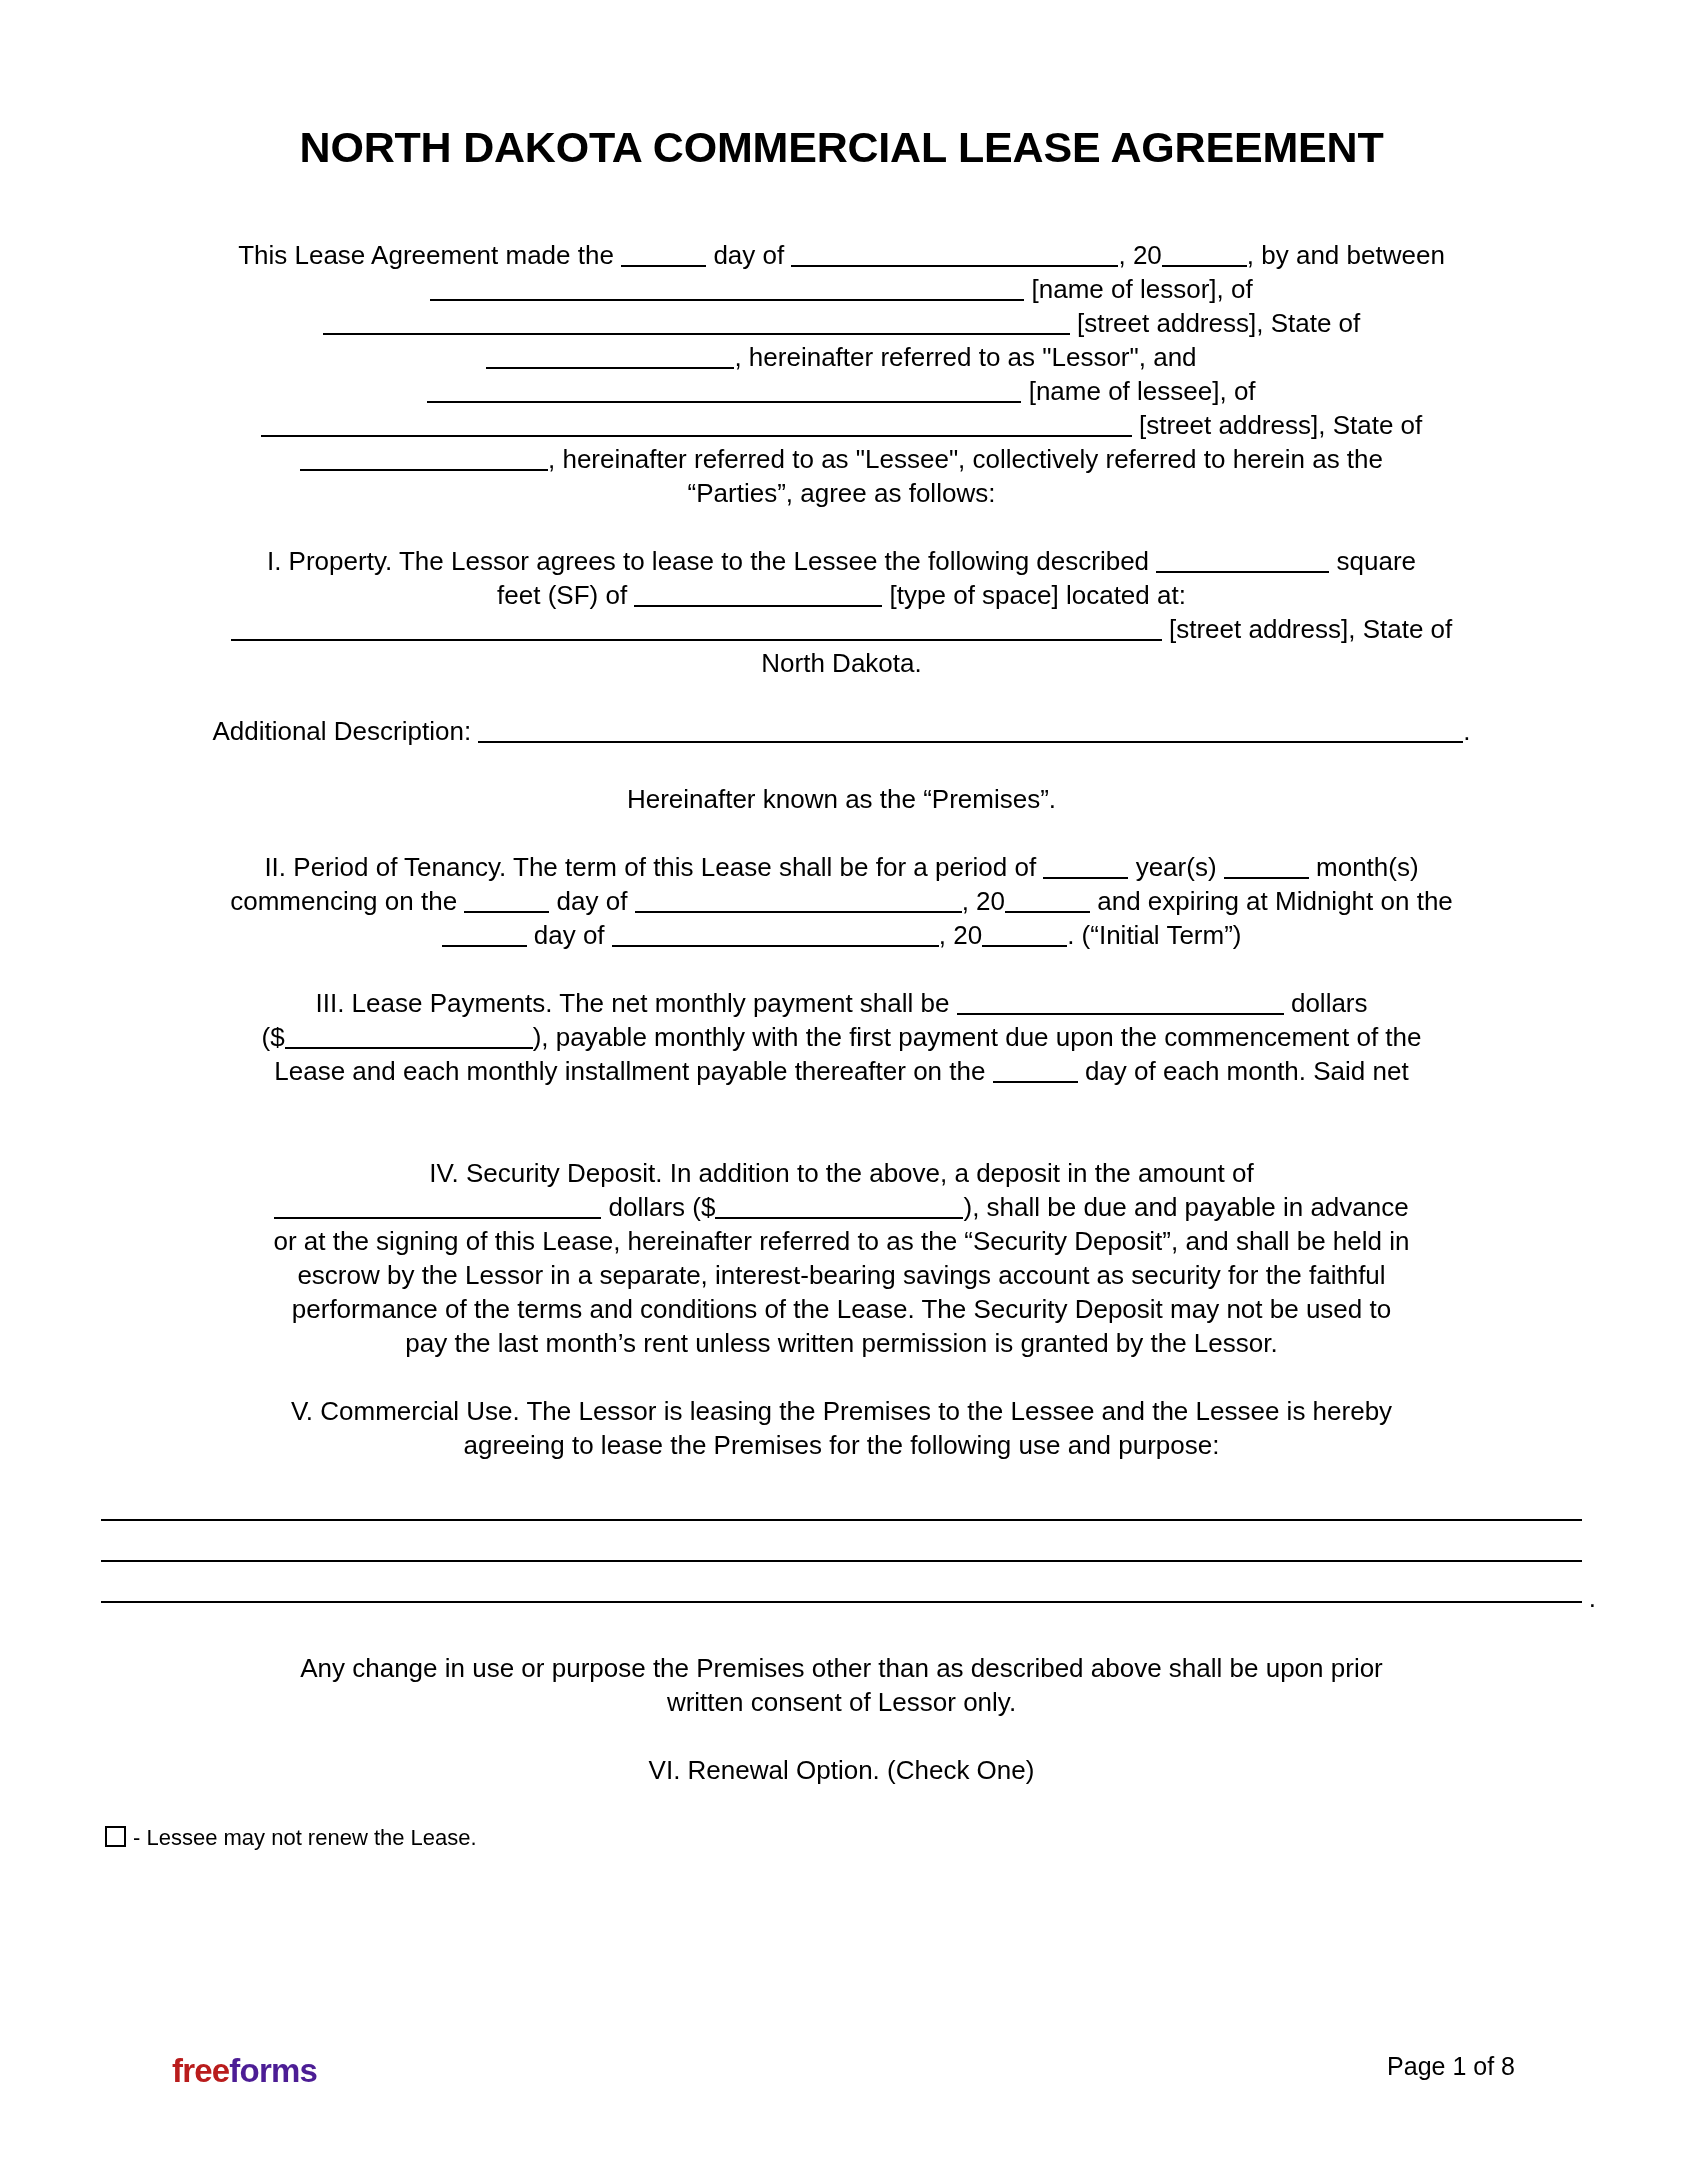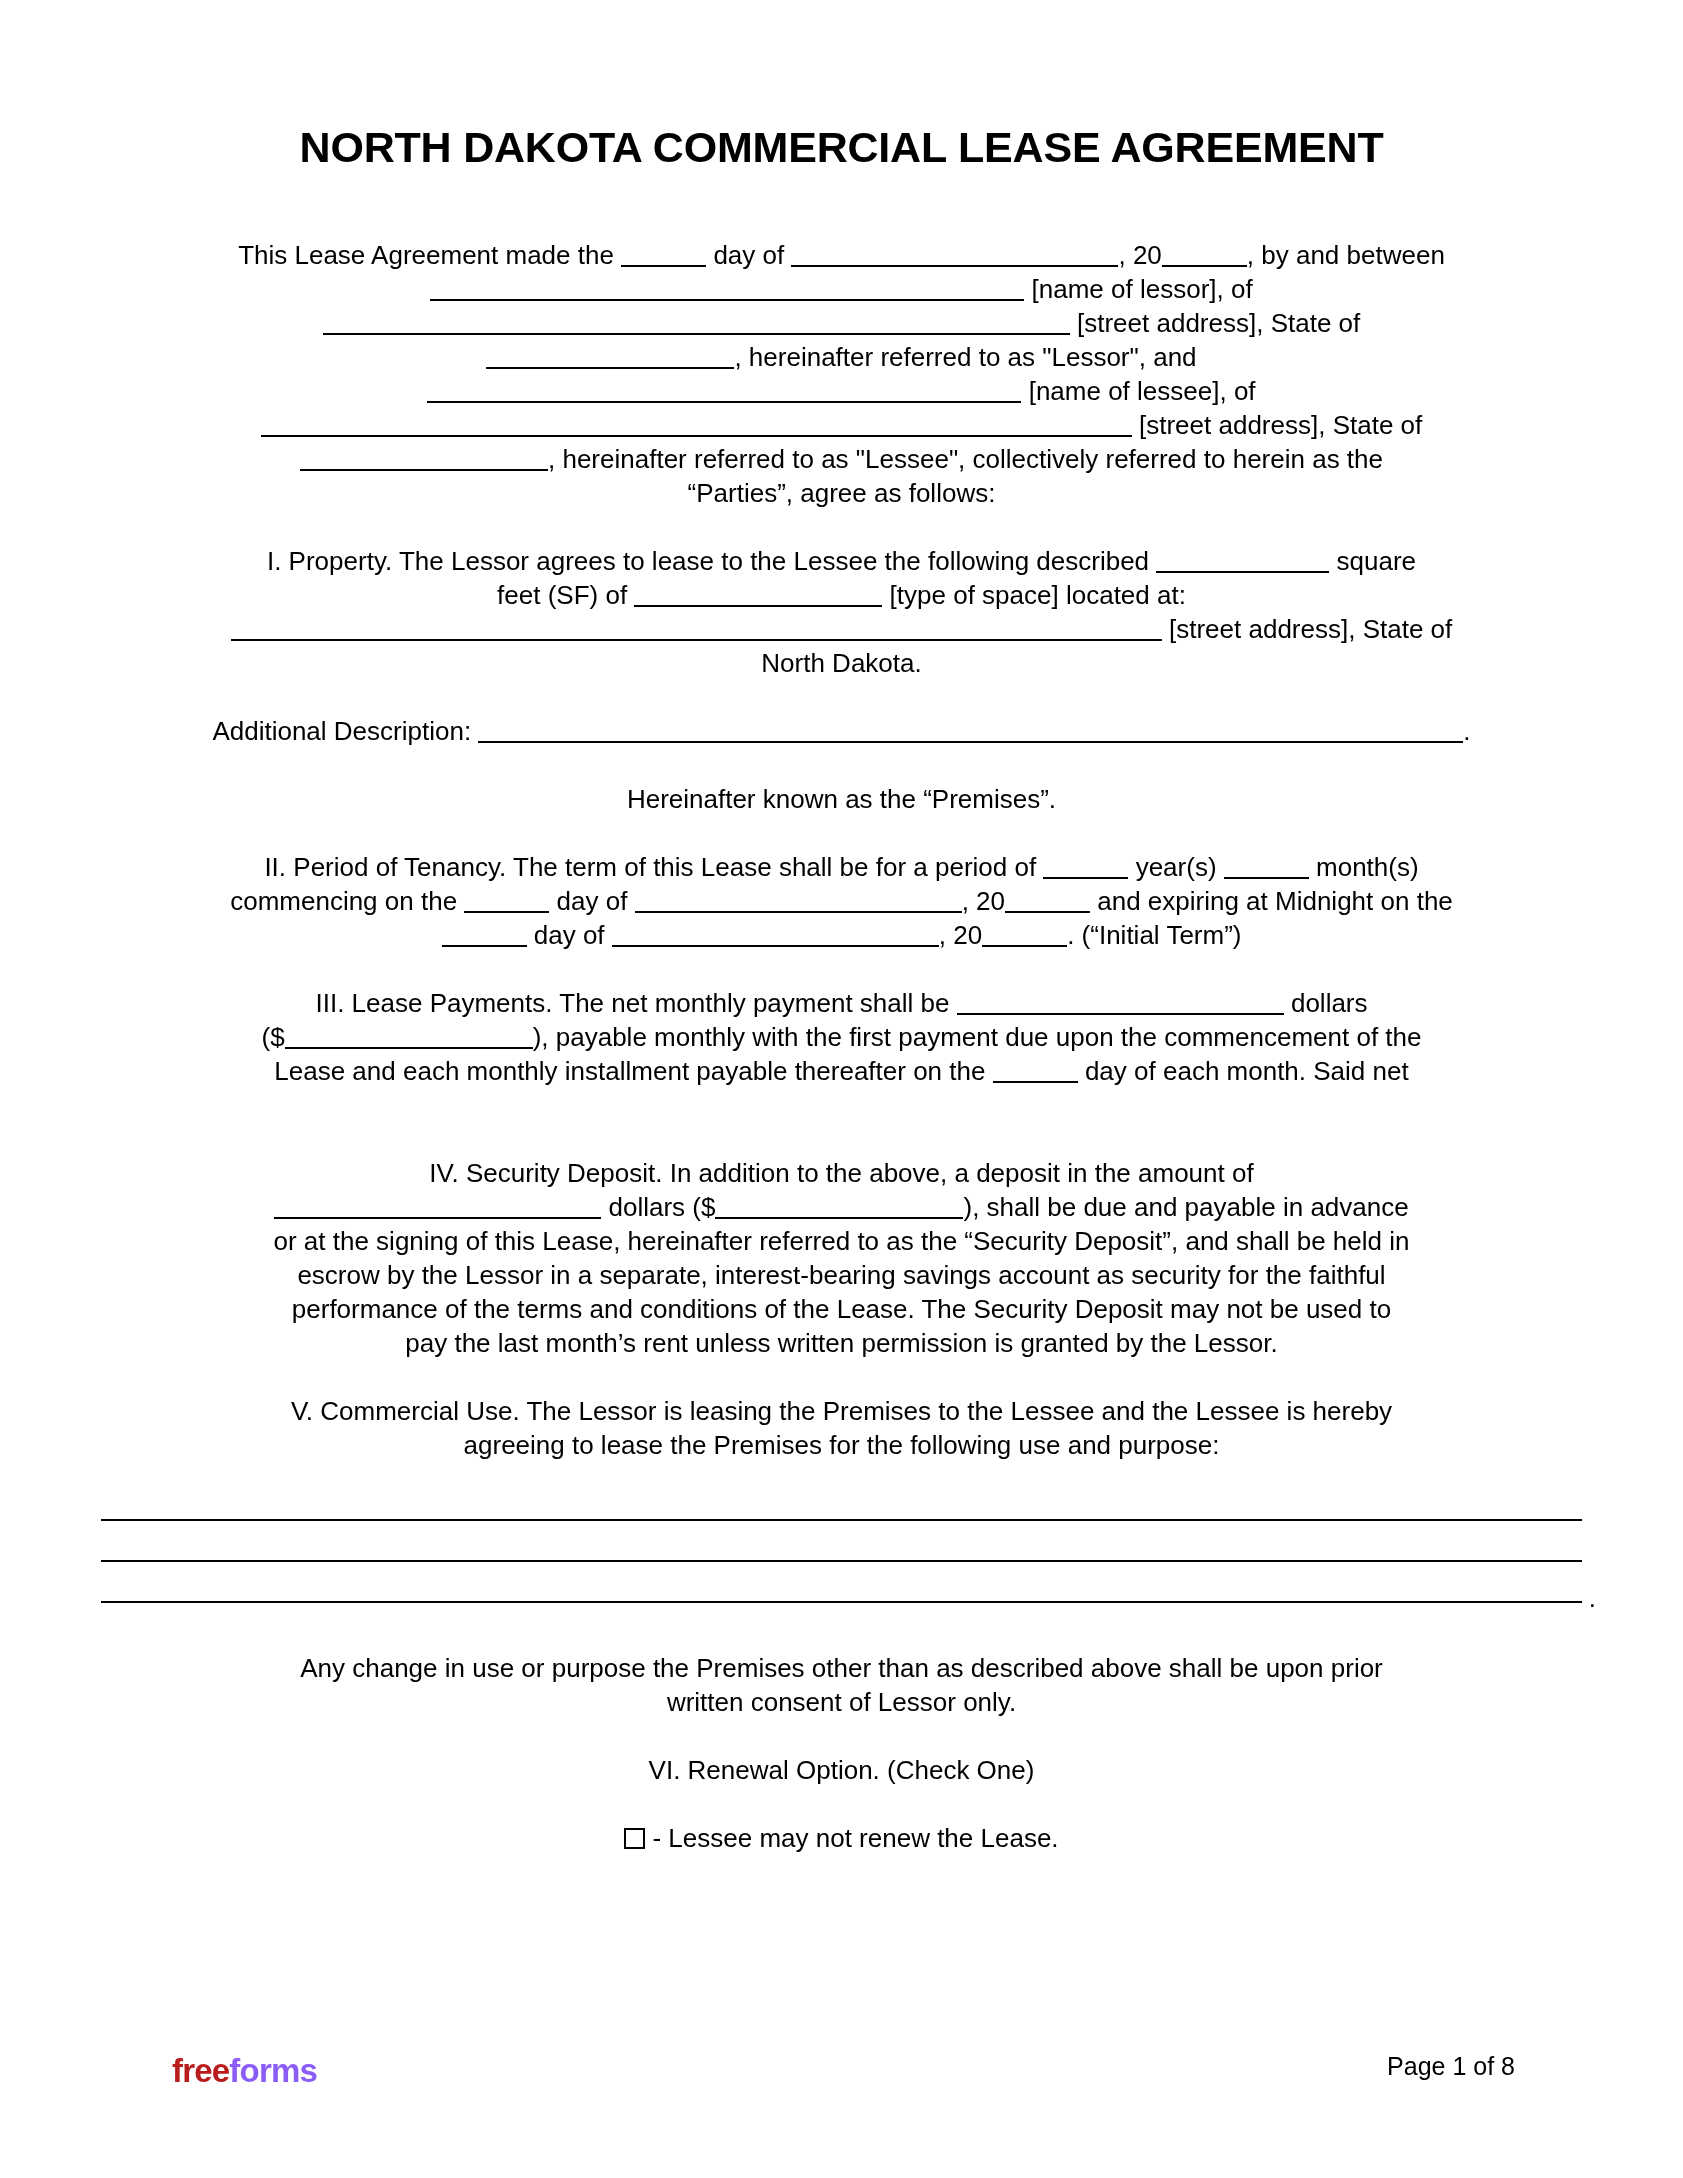--- a/index.html
+++ b/index.html
@@ -73,23 +73,22 @@
   .rule-row .full-rule { position: absolute; bottom: 8px; left: 0; }
   .rule-row .endper {
     position: absolute;
     right: -14px;
     bottom: -4px;
     font-size: 26px;
   }
   .use-lines { margin: 26px 0 40px 0; }
   .checkbox-line {
     margin: 4px;
-    font-size: 26px;
+    font-size: 22px;
     line-height: 34px;
-    text-align: center;
   }
   .cbox {
     display: inline-block;
     width: 21px;
     height: 21px;
     border: 2.2px solid #000;
     vertical-align: -2px;
     margin-right: 7px;
     box-sizing: border-box;
   }
@@ -103,21 +102,21 @@
   .logo {
     position: absolute;
     left: 4px;
     bottom: 0;
     font-size: 33px;
     font-weight: bold;
     letter-spacing: -0.8px;
     line-height: 1;
   }
   .logo .free { color: #b91c1c; }
-  .logo .forms { color: #8b5cf6; }
+  .logo .forms { color: #4c1d95; }
   .page-num {
     position: absolute;
     right: 0;
     bottom: 6px;
     font-size: 25px;
     color: #000;
   }
 </style>
 </head>
 <body>

